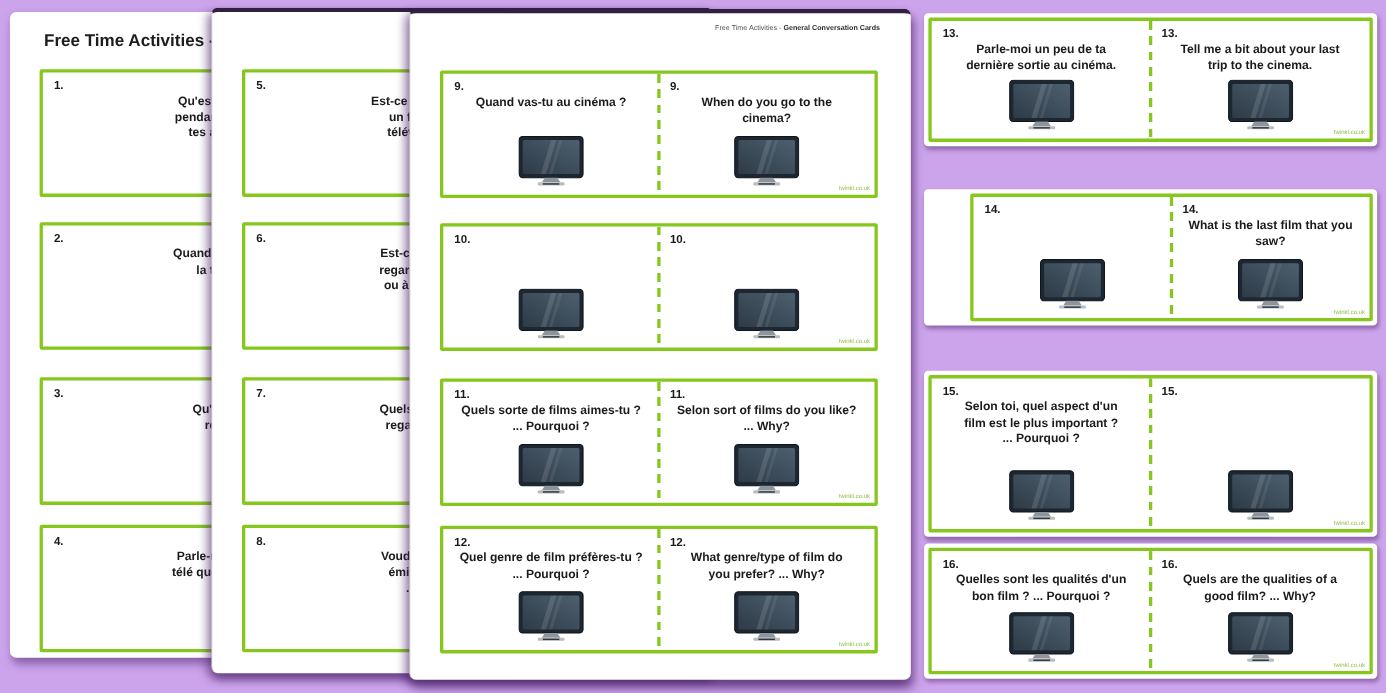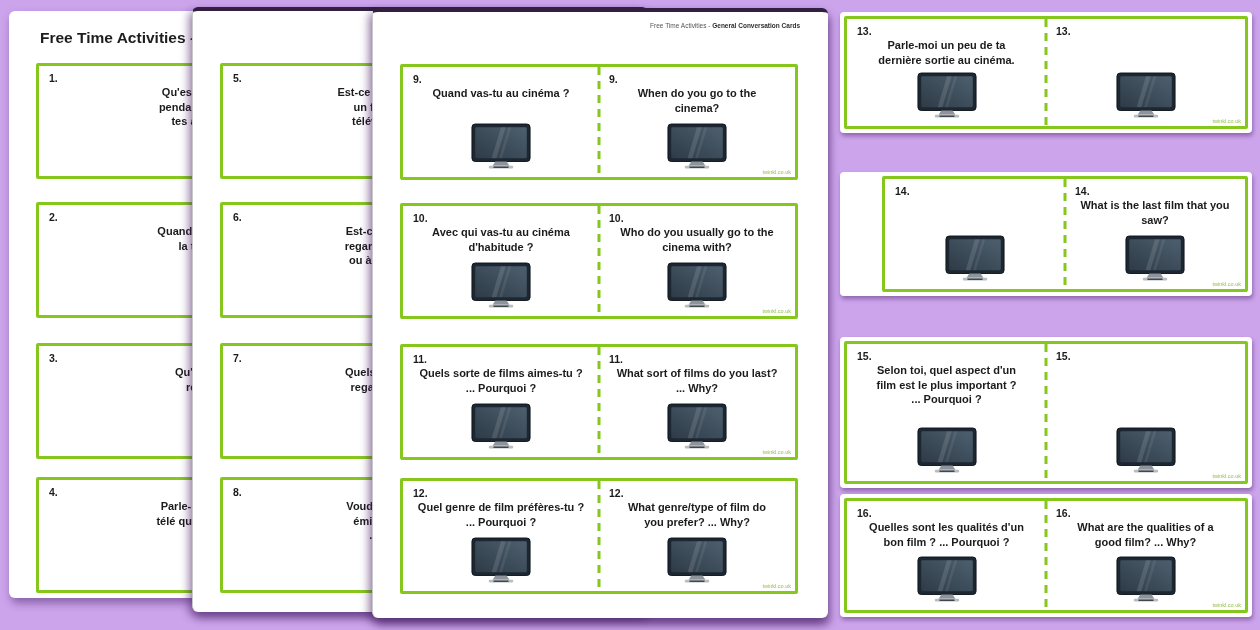--- a/index.html
+++ b/index.html
@@ -184,51 +184,47 @@
       <svg class="tv">
           <use href="#tvsym"></use>
         </svg>
       <div class="watermark">twinkl.co.uk</div>
     </div>
   </div>
 
   <div class="card row2">
     <div class="half">
       <div class="num">10.</div>
-      <div class="qtext">Avec qui vas-tu au cinéma
-d'habitude ?</div>
       <svg class="tv">
           <use href="#tvsym"></use>
         </svg>
     </div>
     <div class="divider"></div>
     <div class="half">
       <div class="num">10.</div>
-      <div class="qtext">Who do you usually go to the
-cinema with?</div>
       <svg class="tv">
           <use href="#tvsym"></use>
         </svg>
       <div class="watermark">twinkl.co.uk</div>
     </div>
   </div>
 
   <div class="card row3">
     <div class="half">
       <div class="num">11.</div>
       <div class="qtext">Quels sorte de films aimes-tu ?
 ... Pourquoi ?</div>
       <svg class="tv">
           <use href="#tvsym"></use>
         </svg>
     </div>
     <div class="divider"></div>
     <div class="half">
       <div class="num">11.</div>
-      <div class="qtext">What sort of films do you last?
+      <div class="qtext">Selon sort of films do you like?
 ... Why?</div>
       <svg class="tv">
           <use href="#tvsym"></use>
         </svg>
       <div class="watermark">twinkl.co.uk</div>
     </div>
   </div>
 
   <div class="card row4">
     <div class="half">
@@ -258,20 +254,22 @@
       <div class="num">13.</div>
       <div class="qtext">Parle-moi un peu de ta
 dernière sortie au cinéma.</div>
       <svg class="tv">
           <use href="#tvsym"></use>
         </svg>
     </div>
     <div class="divider"></div>
     <div class="half">
       <div class="num">13.</div>
+      <div class="qtext">Tell me a bit about your last
+trip to the cinema.</div>
       <svg class="tv">
           <use href="#tvsym"></use>
         </svg>
       <div class="watermark">twinkl.co.uk</div>
     </div>
   </div>
 </div>
 
 <div class="rcard r2">
   <div class="inner">
@@ -322,21 +320,21 @@
       <div class="num">16.</div>
       <div class="qtext">Quelles sont les qualités d'un
 bon film ? ... Pourquoi ?</div>
       <svg class="tv">
           <use href="#tvsym"></use>
         </svg>
     </div>
     <div class="divider"></div>
     <div class="half">
       <div class="num">16.</div>
-      <div class="qtext">What are the qualities of a
+      <div class="qtext">Quels are the qualities of a
 good film? ... Why?</div>
       <svg class="tv">
           <use href="#tvsym"></use>
         </svg>
       <div class="watermark">twinkl.co.uk</div>
     </div>
   </div>
 </div>
 
 </body></html>

